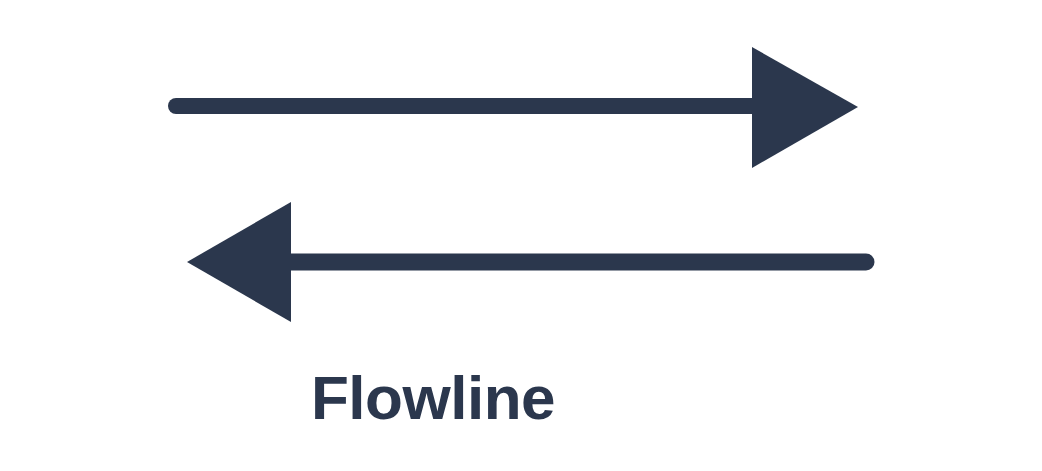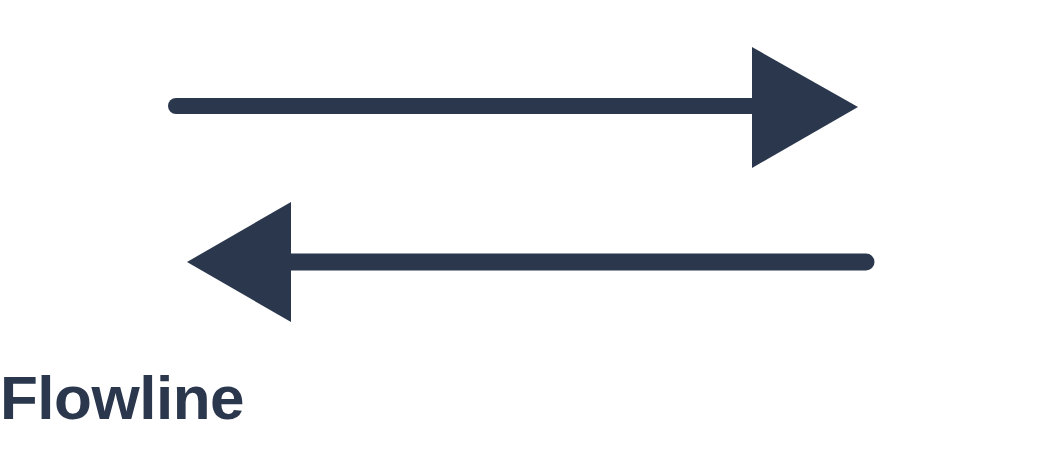--- a/index.html
+++ b/index.html
@@ -26,21 +26,21 @@
     left: 0;
     width: 1042px;
     height: 471px;
     display: block;
   }
   .caption {
     position: absolute;
     left: 0;
     top: 367px;
     width: 866px;
-    text-align: left;
+    text-align: center;
     font-family: "Liberation Sans", sans-serif;
     font-size: 62px;
     font-weight: bold;
     line-height: 1;
     letter-spacing: -0.5px;
     color: #2b374d;
     white-space: nowrap;
     user-select: none;
   }
 </style>

